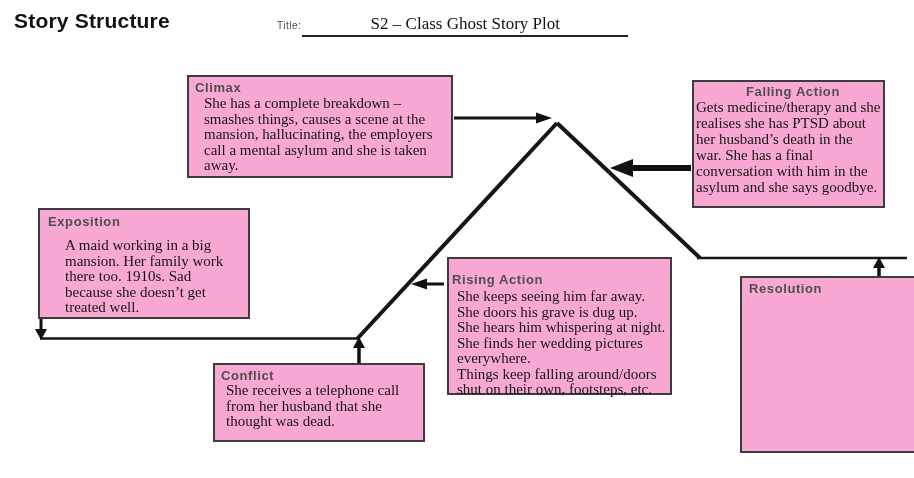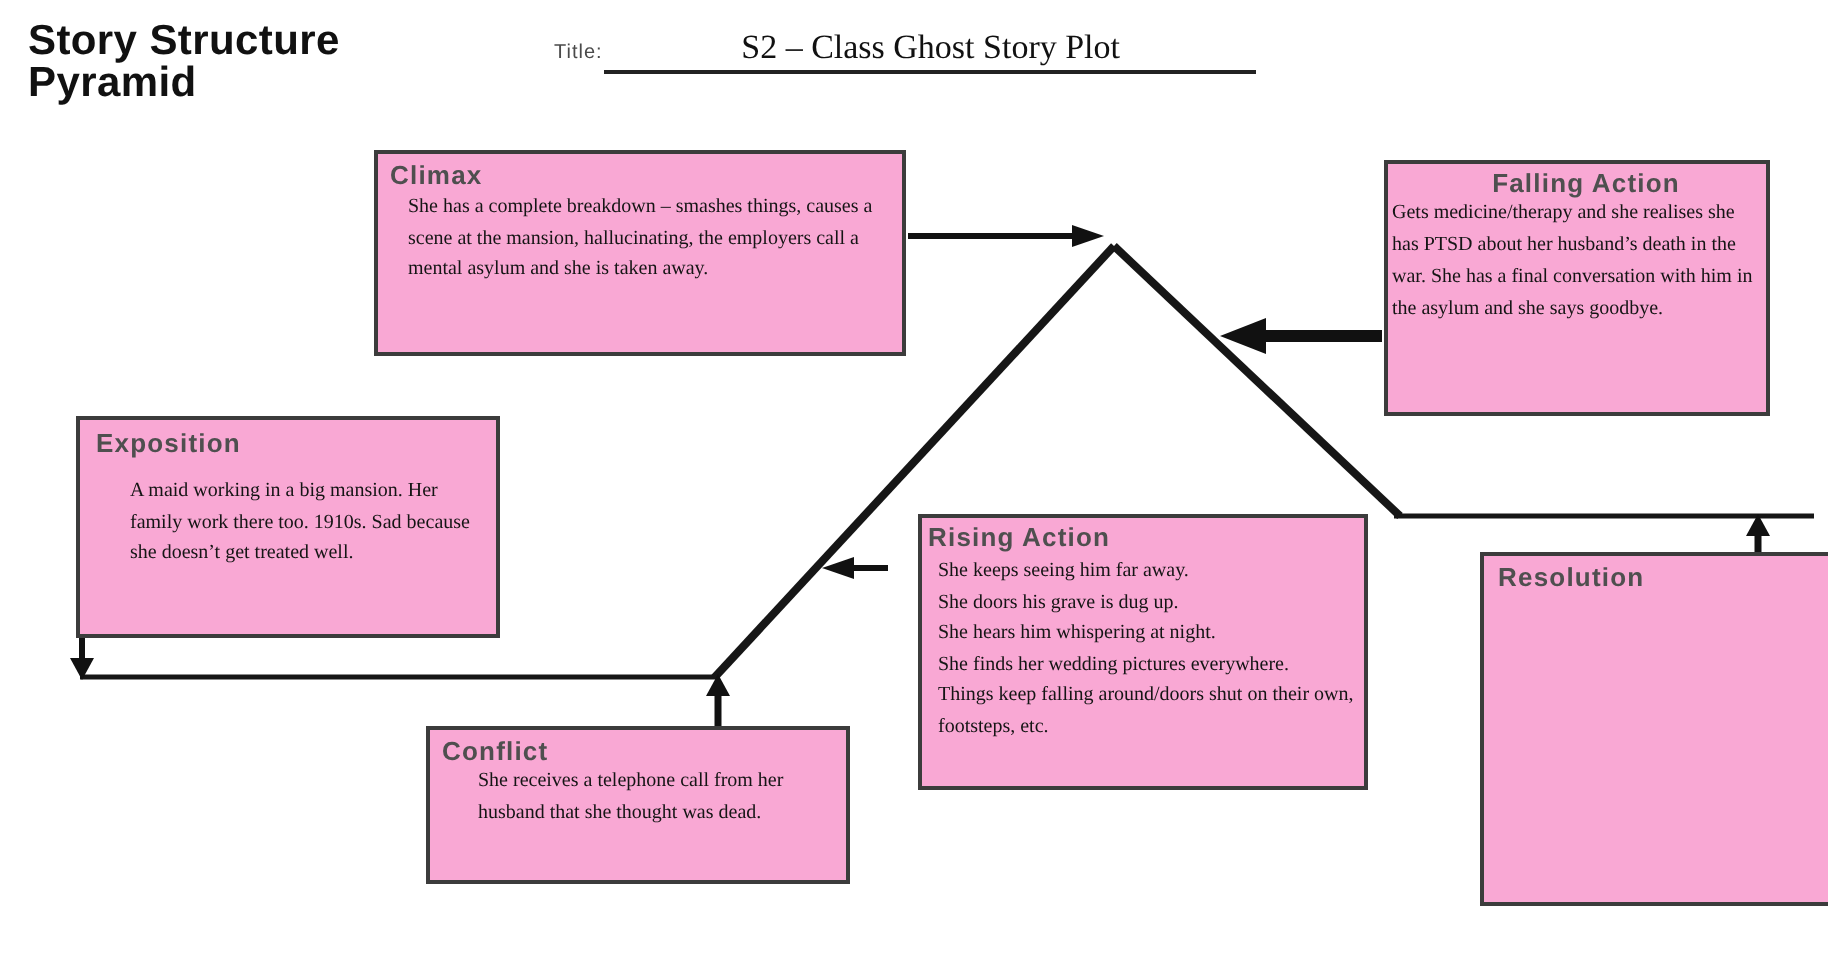--- a/index.html
+++ b/index.html
@@ -58,31 +58,31 @@
     box-sizing: border-box;
   }
   .box .label {
     font-family: "Liberation Sans", sans-serif;
     font-weight: bold;
     font-size: 13px;
     letter-spacing: 0.6px;
     color: #4f4f4f;
   }
   .box .body {
-    font-size: 10px;
+    font-size: 15px;
     line-height: 15.5px;
     color: #151515;
   }
   #box-climax     { left: 187px; top: 75px;  width: 266px; height: 103px; padding: 3px 6px; }
   #box-climax .body     { margin-left: 9px; margin-top: 1px; padding-right: 2px; }
   #box-exposition { left: 38px;  top: 208px; width: 212px; height: 111px; padding: 4px 8px; }
   #box-exposition .body { margin-left: 17px; margin-top: 9px; }
   #box-conflict   { left: 213px; top: 363px; width: 212px; height: 79px;  padding: 3px 6px; }
-  #box-conflict .body   { margin-left: 18px; }
-  #box-rising     { left: 459px; top: 257px; width: 225px; height: 138px; padding: 2px 3px; }
+  #box-conflict .body   { margin-left: 5px; }
+  #box-rising     { left: 447px; top: 257px; width: 225px; height: 138px; padding: 13px 3px; }
   #box-rising .body     { margin-left: 5px; margin-top: 2px; }
   #box-falling    { left: 692px; top: 80px;  width: 193px; height: 128px; padding: 2px 2px; }
   #box-falling .label   { margin-left: 9px; text-align: center; }
   #box-falling .body    { line-height: 16px; }
   #box-resolution { left: 740px; top: 276px; width: 185px; height: 177px; padding: 3px 7px; }
   #box-resolution .body { margin-top: 10px; }
   .pline  { stroke: #161616; fill: none; }
   .ahead  { fill: #111111; stroke: none; }
   .ashaft { stroke: #111111; fill: none; }
 </style>
@@ -119,21 +119,20 @@
       <polygon class="ahead" points="633,159 633,177 610,168"></polygon>
     </g>
     <g>
       <line class="ashaft" x1="879" y1="282" x2="879" y2="267" stroke-width="3.5"></line>
       <polygon class="ahead" points="873,268 885,268 879,257"></polygon>
     </g>
   </svg>
 
   <div class="heading">
     <div>Story Structure</div>
-    <div>Pyramid</div>
   </div>
 
   <div class="title-row">
     <span class="title-label">Title:</span><span class="title-value">S2 – Class Ghost Story Plot</span>
   </div>
 
   <div class="box" id="box-climax">
     <div class="label">Climax</div>
     <div class="body">She has a complete breakdown – smashes things, causes a scene at the mansion, hallucinating, the employers call a mental asylum and she is taken away.</div>
   </div>

